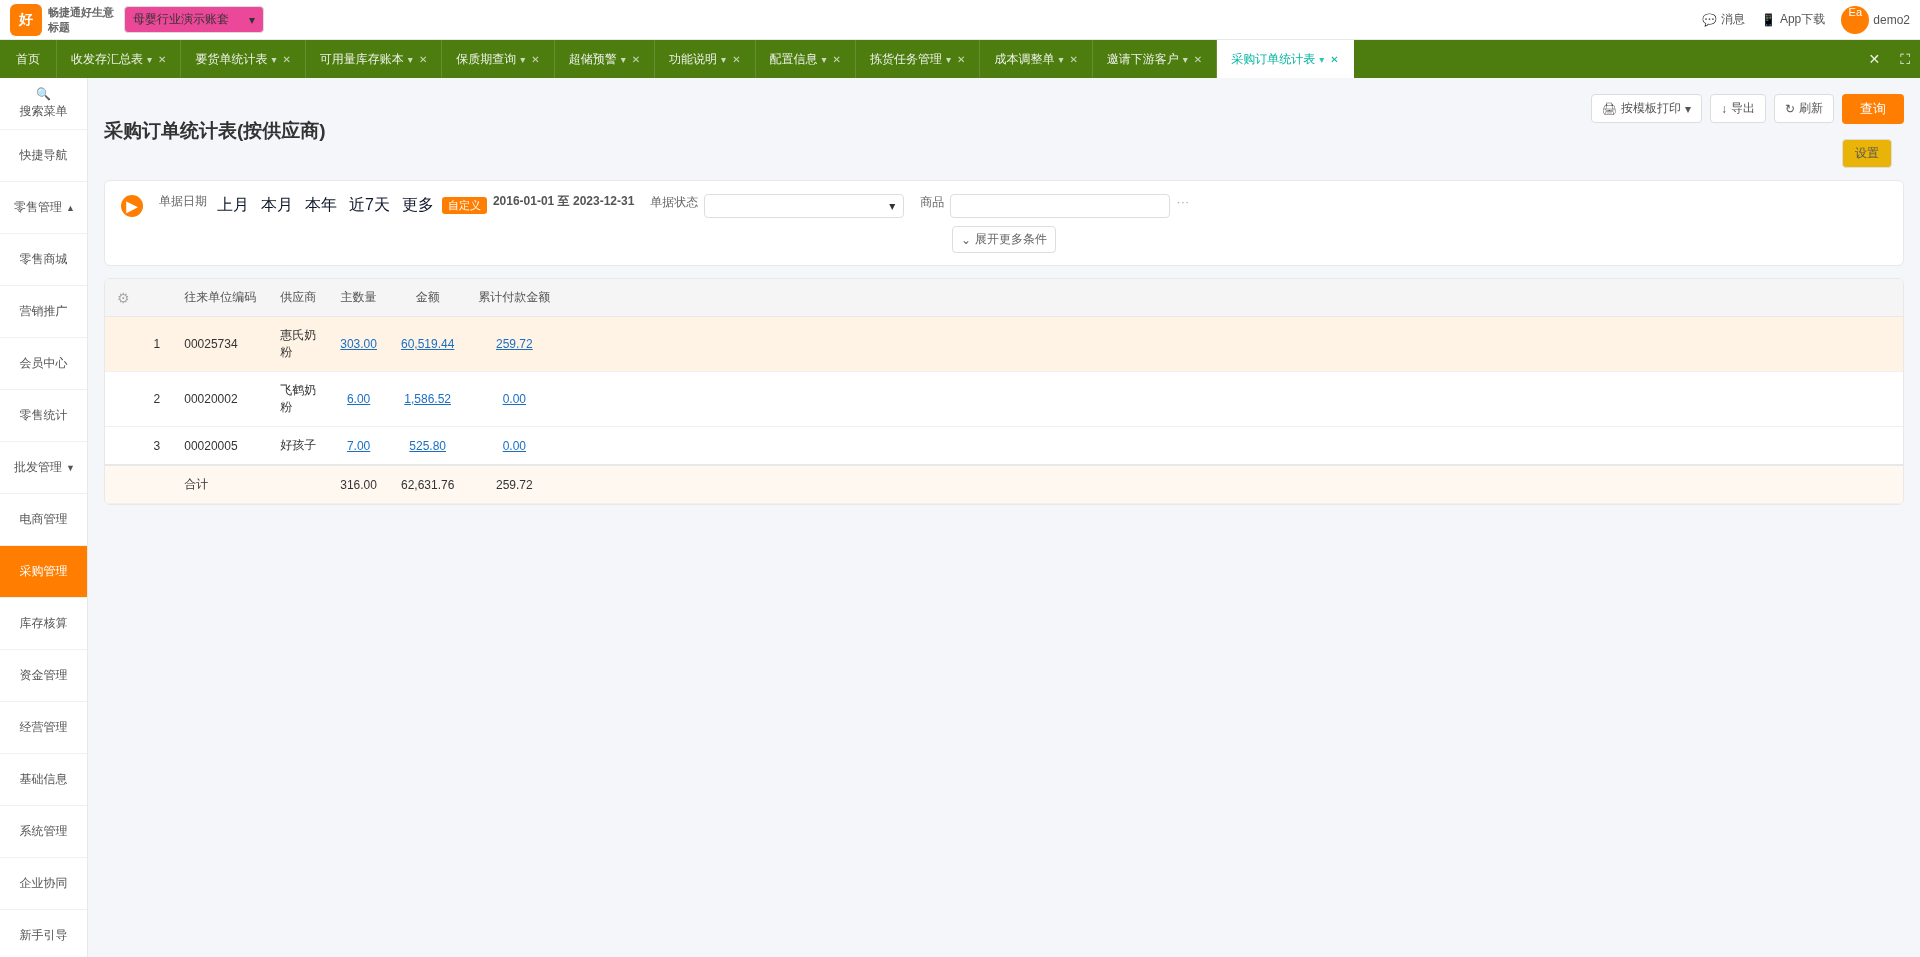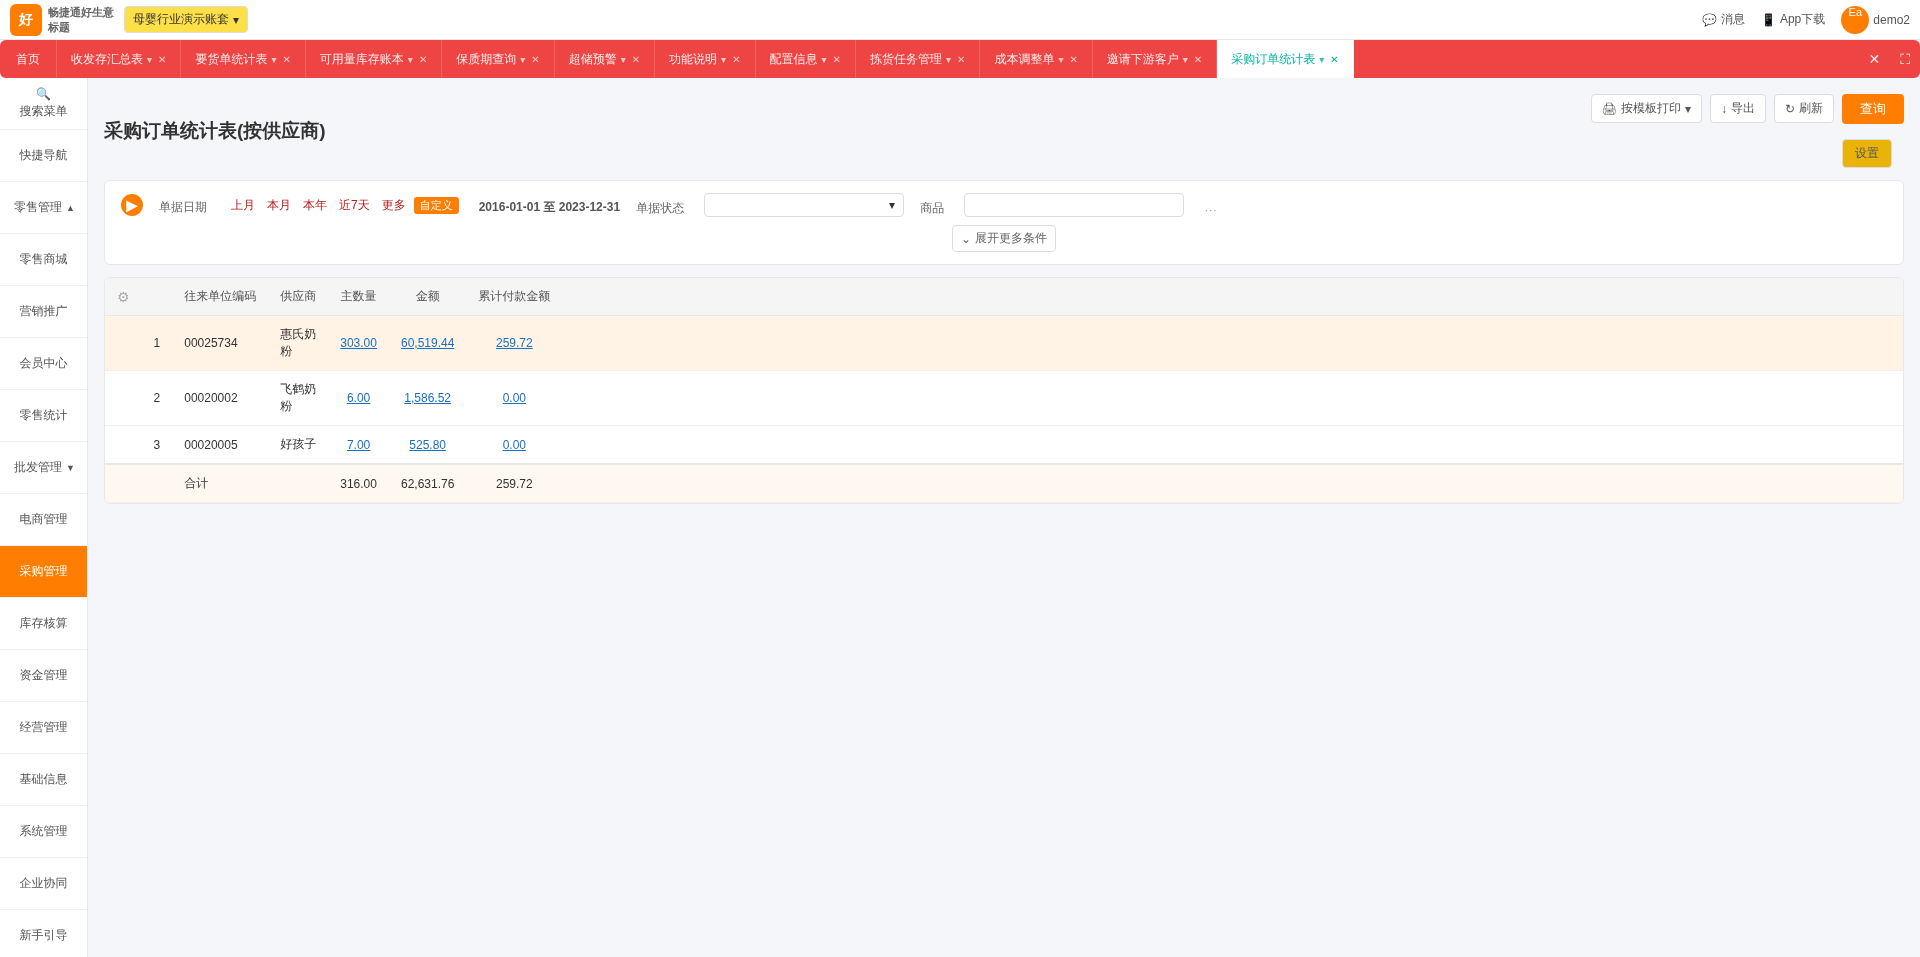--- a/index.html
+++ b/index.html
@@ -4,27 +4,27 @@
   <style>
     * { margin: 0; padding: 0; box-sizing: border-box; }
     body { font-family: 'Microsoft YaHei', Arial, sans-serif; font-size: 13px; background: #f0f2f5; color: #333; width: 1920px; min-height: 957px; overflow-x: hidden; }
 
     
     .top-bar { display: flex; align-items: center; height: 40px; background: #fff; border-bottom: 1px solid #e8e8e8; padding: 0 10px; justify-content: space-between; }
     .top-bar-left { display: flex; align-items: center; gap: 10px; }
     .logo-area { display: flex; align-items: center; gap: 6px; }
     .logo-icon { width: 32px; height: 32px; background: #ff7d00; border-radius: 6px; display: flex; align-items: center; justify-content: center; color: #fff; font-size: 14px; font-weight: bold; }
     .logo-text { font-size: 11px; color: #666; line-height: 1.3; font-weight: bold; }
-    .workspace-selector { display: flex; align-items: center; gap: 4px; padding: 4px 8px; border: 1px solid #ddd; border-radius: 4px; cursor: pointer; font-size: 12px; color: #333; background: #fde047; }
+    .workspace-selector { display: flex; align-items: center; gap: 20px; padding: 4px 8px; border: 1px solid #ddd; border-radius: 4px; cursor: pointer; font-size: 12px; color: #333; background: #ec4899; }
     .top-bar-right { display: flex; align-items: center; gap: 16px; }
     .top-icon-btn { display: flex; align-items: center; gap: 4px; font-size: 12px; color: #555; cursor: pointer; }
     .user-avatar { width: 28px; height: 28px; border-radius: 50%; background: #ff7d00; display: flex; align-items: flex-start; justify-content: center; color: #fff; font-size: 11px; }
 
     
-    .nav-tabs { display: flex; align-items: center; background: #ef4444; height: 38px; padding: 0; overflow: hidden; border-radius: 6px; }
+    .nav-tabs { display: flex; align-items: center; background: #4d7c0f; height: 38px; padding: 0; overflow: hidden; }
     .nav-tab { display: flex; align-items: center; gap: 4px; padding: 0 14px; height: 38px; font-size: 12px; color: rgba(255,255,255,0.9); cursor: pointer; white-space: nowrap; border-right: 1px solid rgba(255,255,255,0.15); flex-shrink: 0; }
     .nav-tab.active { background: #fff; color: #00b4a0; font-weight: 500; }
     .nav-tab.home { padding: 0 16px; }
     .nav-tab-close { font-size: 10px; color: rgba(255,255,255,0.7); margin-left: 2px; cursor: pointer; }
     .nav-tab.active .nav-tab-close { color: #00b4a0; }
     .nav-tab-arrow { font-size: 10px; opacity: 0.8; }
     .nav-right-btns { margin-left: auto; display: flex; align-items: center; }
     .nav-icon-btn { color: rgba(255,255,255,0.9); padding: 0 10px; font-size: 14px; cursor: pointer; }
 
     
@@ -47,24 +47,24 @@
     .btn-print { display: flex; align-items: center; gap: 4px; padding: 5px 10px; border: 1px solid #ddd; border-radius: 4px; background: #fff; font-size: 12px; cursor: pointer; color: #555; }
     .btn-export { display: flex; align-items: center; gap: 4px; padding: 5px 10px; border: 1px solid #ddd; border-radius: 4px; background: #fff; font-size: 12px; cursor: pointer; color: #555; }
     .btn-refresh { display: flex; align-items: center; gap: 4px; padding: 5px 10px; border: 1px solid #ddd; border-radius: 4px; background: #fff; font-size: 12px; cursor: pointer; color: #555; }
     .btn-query { background: #ff7d00; color: #fff; border: none; padding: 6px 18px; border-radius: 4px; font-size: 13px; cursor: pointer; }
     .btn-settings { background: #eab308; color: #555; border: 1px solid #ddd; padding: 5px 12px; border-radius: 4px; font-size: 12px; cursor: pointer; margin-top: 4px; display: block; }
 
     
     .filter-area { background: #fff; border-radius: 6px; padding: 12px 16px; margin-bottom: 12px; border: 1px solid #e8e8e8; }
     .filter-row { display: flex; align-items: center; gap: 16px; flex-wrap: wrap; }
     .filter-toggle-btn { width: 22px; height: 22px; background: #ff7d00; color: #fff; border: none; border-radius: 50%; cursor: pointer; font-size: 14px; font-weight: bold; display: flex; align-items: center; justify-content: center; flex-shrink: 0; }
-    .filter-group { display: flex; align-items: flex-end; gap: 20px; }
+    .filter-group { display: flex; align-items: flex-start; gap: 6px; }
     .filter-label { font-size: 12px; color: #666; white-space: nowrap; }
     .date-shortcuts { display: flex; align-items: center; gap: 4px; }
-    .date-shortcut { font-size: 12px; color: #b91c1c; cursor: pointer; padding: 2px 4px; }
+    .date-shortcut { font-size: 16px; color: #0f172a; cursor: pointer; padding: 2px 4px; }
     .date-tag { background: #ff7d00; color: #fff; font-size: 11px; padding: 1px 6px; border-radius: 3px; }
     .date-range { font-size: 12px; color: #555; font-weight: bold; }
     .filter-select { border: 1px solid #ddd; border-radius: 4px; padding: 4px 8px; font-size: 12px; min-width: 160px; color: #333; background: #fff; cursor: pointer; display: flex; align-items: center; justify-content: space-between; }
     .filter-input { border: 1px solid #ddd; border-radius: 4px; padding: 4px 8px; font-size: 12px; min-width: 200px; }
     .expand-btn { display: flex; align-items: center; gap: 4px; font-size: 12px; color: #666; cursor: pointer; padding: 4px 8px; border: 1px solid #ddd; border-radius: 4px; background: #fff; margin: 8px auto 0; width: fit-content; }
 
     
     .table-container { background: #fff; border-radius: 6px; border: 1px solid #e8e8e8; overflow: hidden; }
     .data-table { width: 100%; border-collapse: collapse; }
     .data-table thead tr { background: #f5f5f5; }

